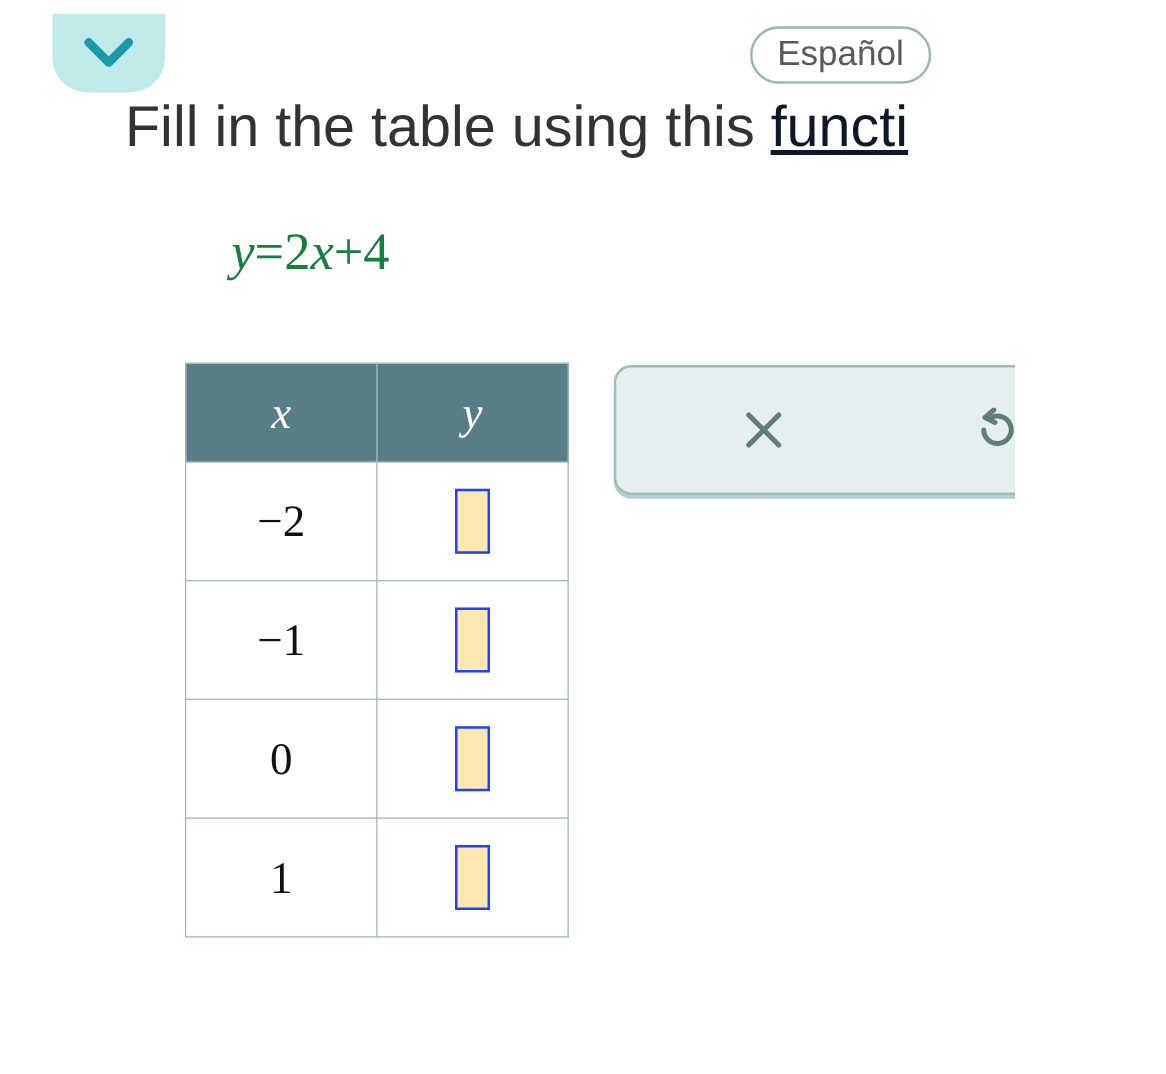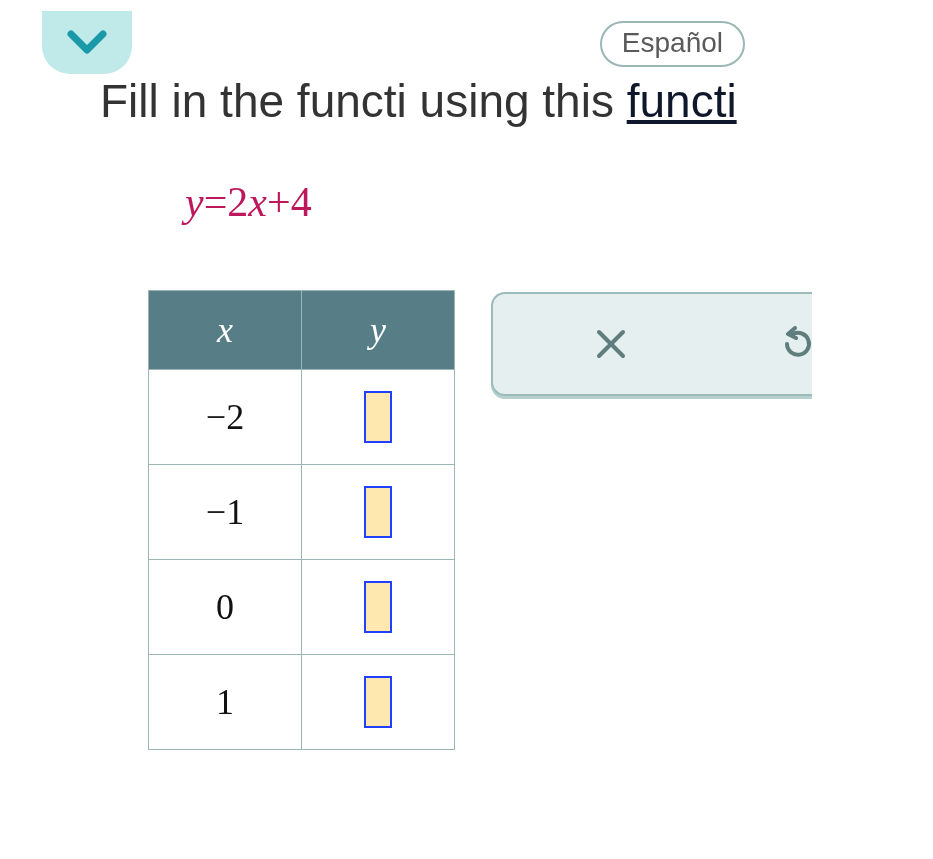--- a/index.html
+++ b/index.html
@@ -69,21 +69,21 @@
     font-family: Arial, sans-serif;
   }
 
   
   .equation {
     position: absolute;
     left: 185px;
     top: 147px;
     font-family: "Times New Roman", Times, serif;
     font-size: 42px;
-    color: #be185d;
+    color: #15803d;
   }
   .equation .var { font-style: italic; }
 
   
   .func-table {
     position: absolute;
     left: 148px;
     top: 259px;
     border-collapse: collapse;
     font-family: "Times New Roman", Times, serif;
@@ -159,21 +159,21 @@
         <polyline points="6,6 22,22 38,6" fill="none" stroke="#1a9aa8" stroke-width="7" stroke-linecap="round" stroke-linejoin="round"></polyline>
       </svg>
     </span>
   </div>
 
   <div class="language-pill">
     <span>Español</span>
   </div>
 
   <div class="instruction">
-    <span>Fill in the functi using this </span><a class="link"><span>functi</span></a>
+    <span>Fill in the table using this </span><a class="link"><span>functi</span></a>
   </div>
 
   <div class="equation">
     <span class="var">y</span><span>=</span><span>2</span><span class="var">x</span><span>+</span><span>4</span>
   </div>
 
   <table class="func-table">
     <thead>
       <tr>
         <th>x</th>

